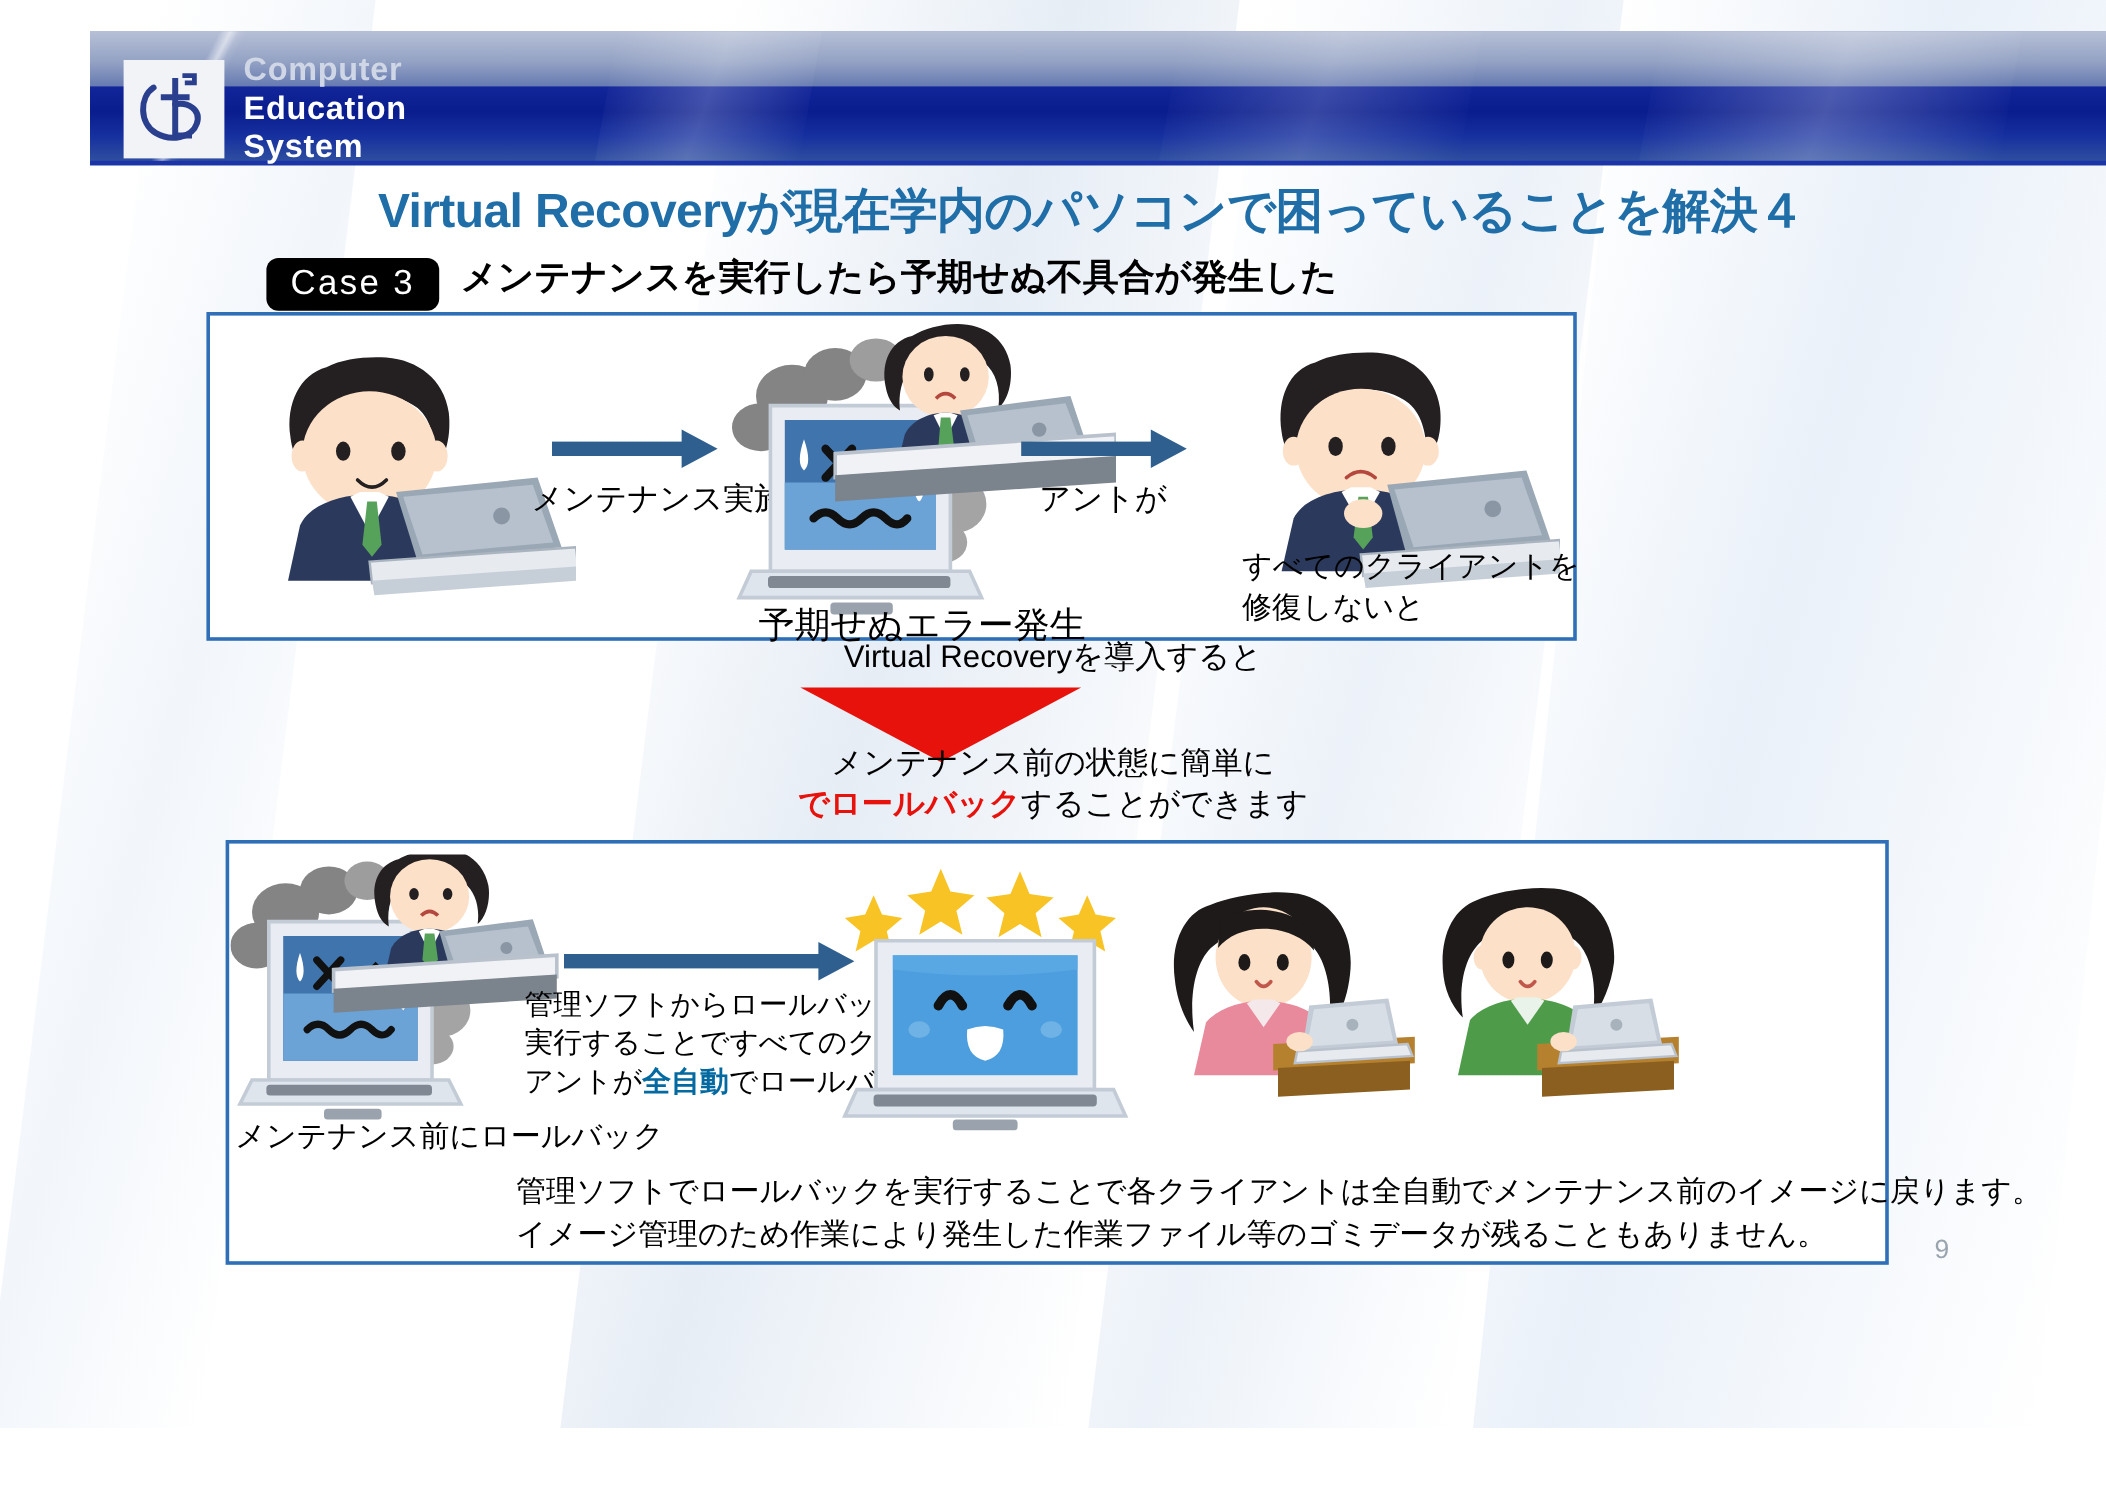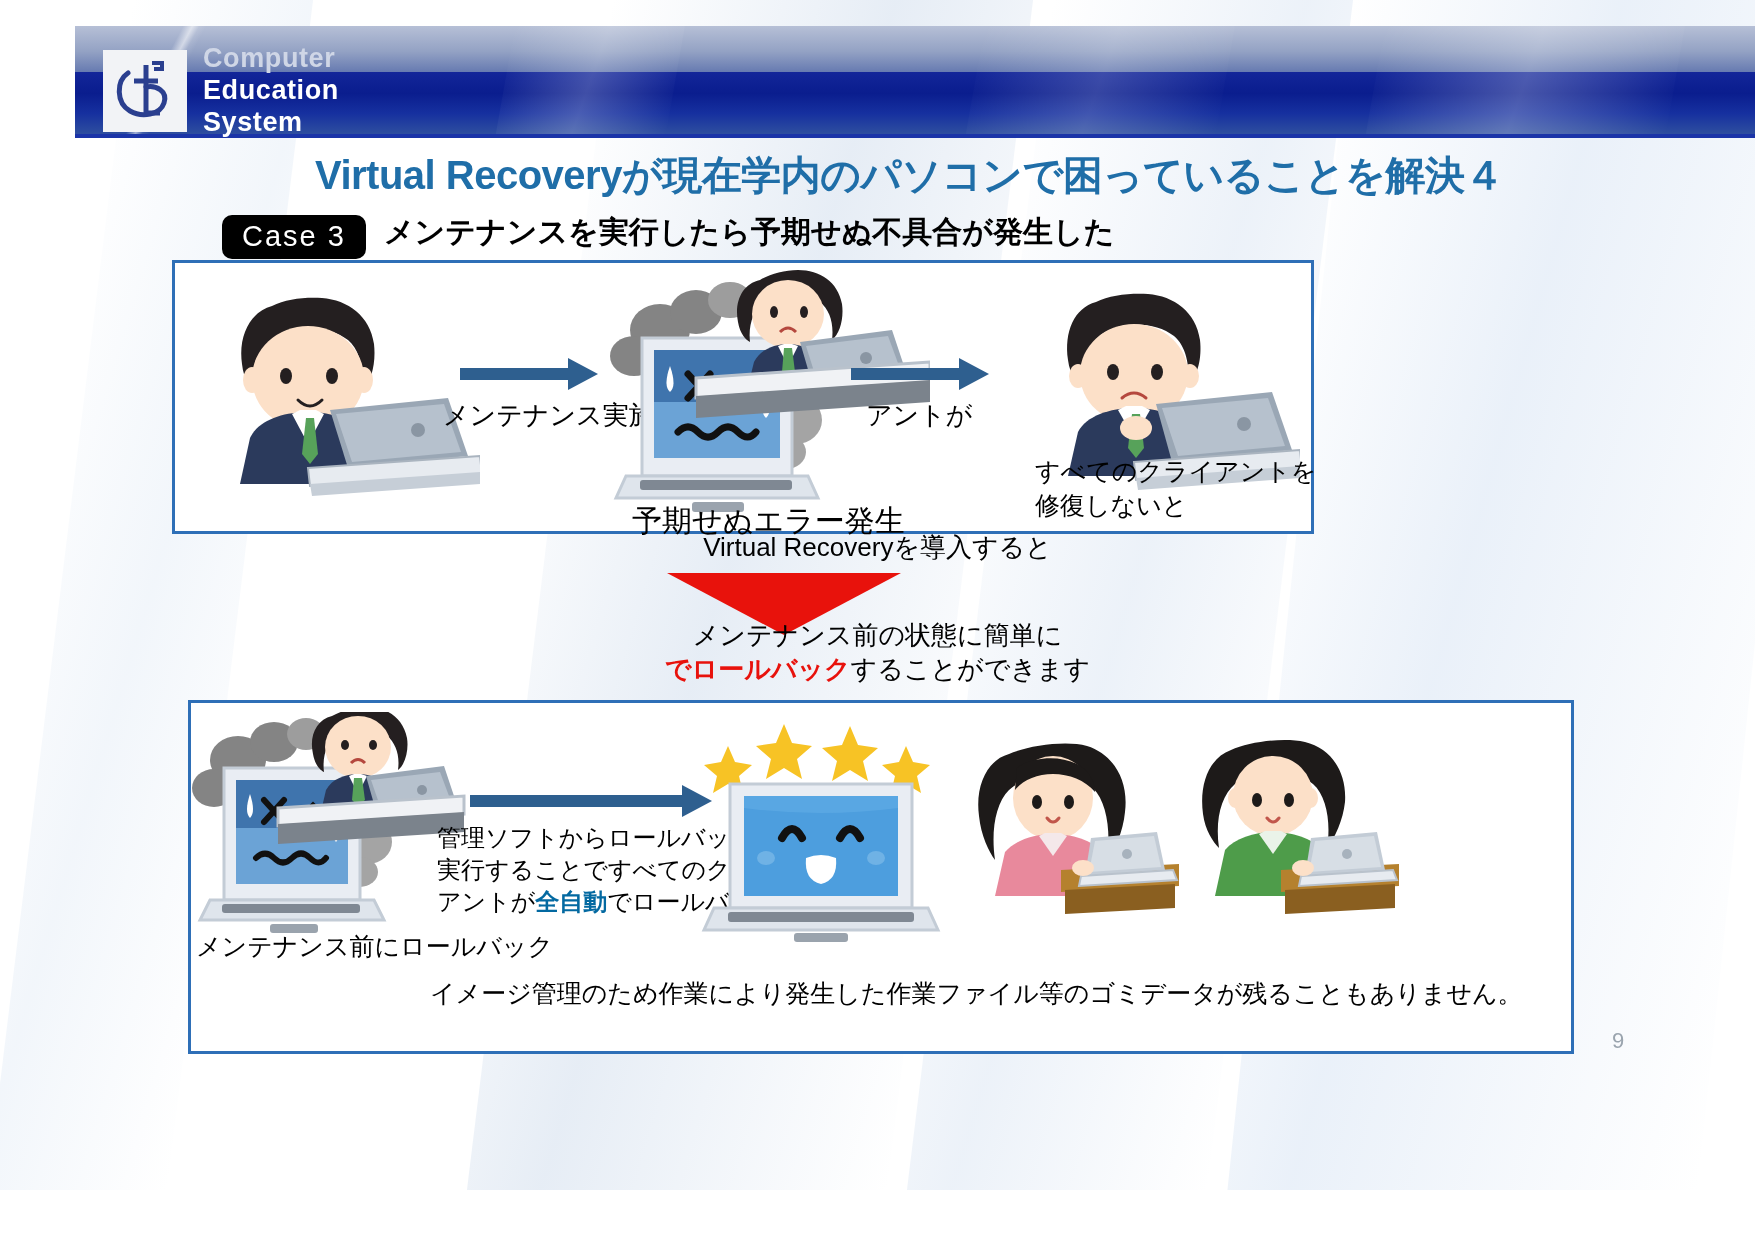--- a/index.html
+++ b/index.html
@@ -378,18 +378,19 @@
     <g transform="translate(116,112)">
       <path d="M10 6 L76 0 L84 38 L4 44 Z" fill="#c3ccd6"></path>
       <path d="M14 9 L73 4 L80 35 L8 40 Z" fill="#d7dee5"></path>
       <ellipse cx="46" cy="22" rx="5" ry="5" fill="#a7b2bd"></ellipse>
       <path d="M0 44 L92 38 L96 48 L-2 54 Z" fill="#e7ebf0" stroke="#b9c2cc" stroke-width="2"></path>
     </g>
     <ellipse cx="118" cy="148" rx="11" ry="8" fill="#fce0c8"></ellipse>
   </svg>
 
   <div id="bottom-note">
+    <div>管理ソフトでロールバックを実行することで各クライアントは全自動でメンテナンス前のイメージに戻ります。</div>
     <div>イメージ管理のため作業により発生した作業ファイル等のゴミデータが残ることもありません。</div>
   </div>
 
   <div id="page-num">9</div>
 
 </div>
 
 </body></html>

